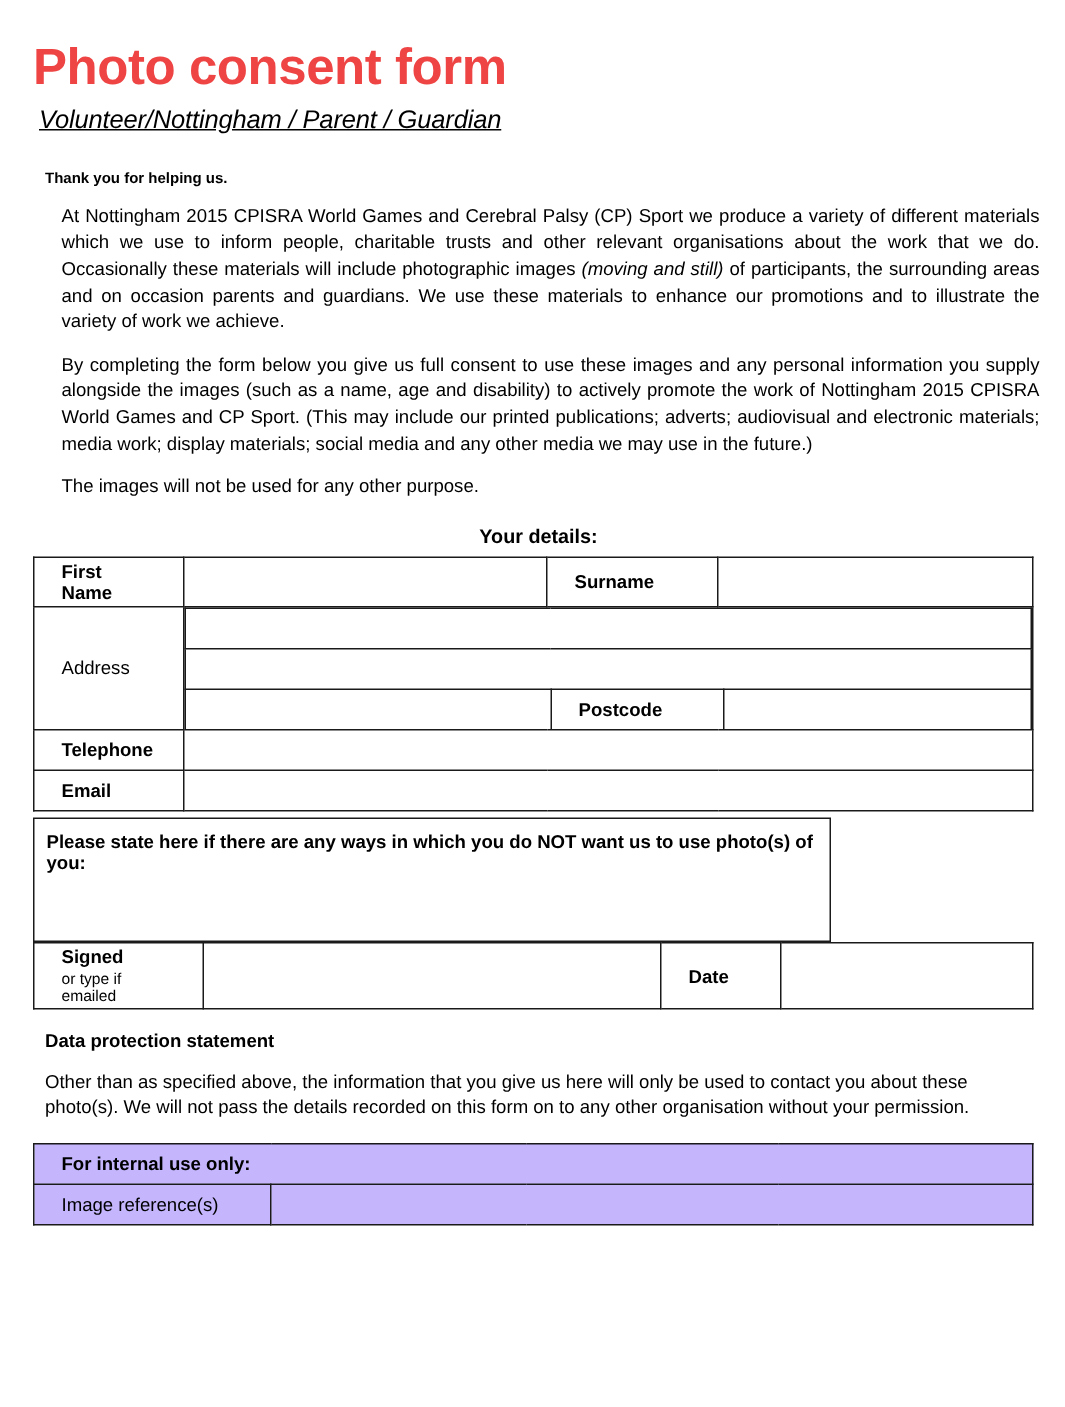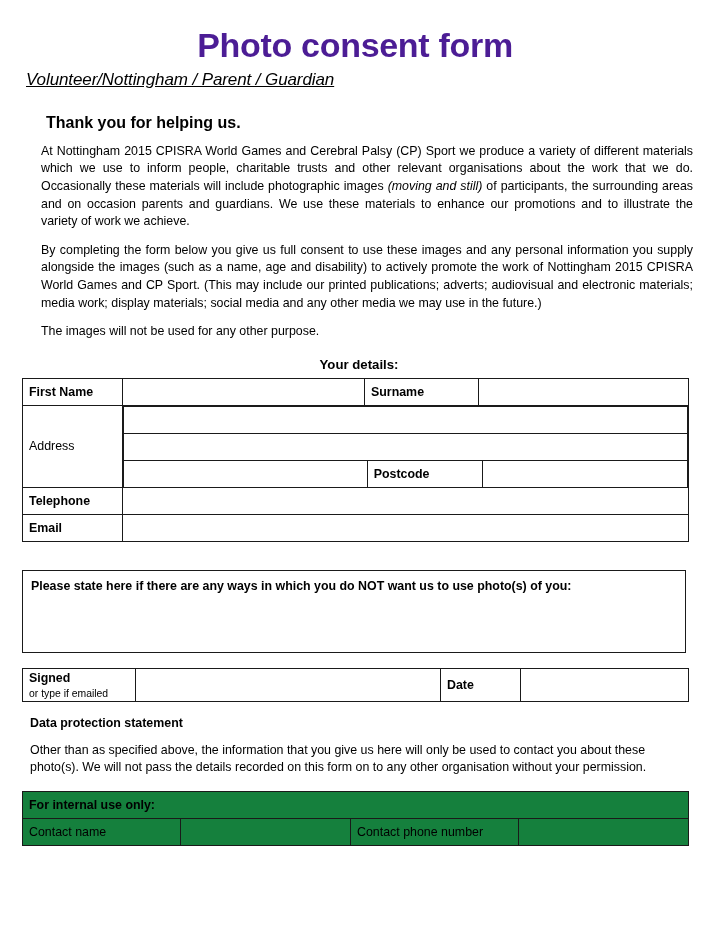--- a/index.html
+++ b/index.html
@@ -23,43 +23,42 @@
   }
   .inner {
     position: absolute;
     left: 22px;
     top: 0;
     width: 666px;
   }
 
   
   .title {
-    color: #4c1d95;
+    color: #ef4444;
     font-size: 34px;
     font-weight: bold;
     letter-spacing: -0.3px;
     margin: 0;
     padding-top: 28px;
     line-height: 1.05;
-    text-align: center;
   }
   .subtitle {
     font-size: 17px;
     font-style: italic;
     font-weight: normal;
     text-decoration: underline;
     margin: 6px 0 0 4px;
     letter-spacing: -0.1px;
   }
 
   
   .thanks {
-    font-size: 16px;
-    font-weight: bold;
-    margin: 24px 0 0 24px;
+    font-size: 10px;
+    font-weight: bold;
+    margin: 24px 0 0 8px;
   }
   .para {
     font-size: 12.4px;
     line-height: 1.42;
     text-align: justify;
     margin: 11px 0 0 19px;
     width: 652px;
   }
   .para em { font-style: italic; }
   .heading {
@@ -71,21 +70,21 @@
 
   
   table.frm {
     border-collapse: collapse;
     width: 666px;
     table-layout: fixed;
   }
   table.frm td {
     border: 1px solid #1a1a1a;
     height: 22px;
-    padding: 2px 6px;
+    padding: 2px 18px;
     font-size: 12.4px;
     vertical-align: middle;
   }
   td.lbl { font-weight: bold; }
   td.blank { }
   .details-tbl { margin-left: 0; }
   .details-tbl td { height: 23px; }
   .addr-cell {
     vertical-align: top;
     padding-top: 4px;
@@ -102,54 +101,54 @@
     height: 23px;
     padding: 2px 6px;
     font-size: 12.4px;
   }
   .nested tr:last-child td { border-bottom: 0; }
   .nested td.vb { border-left: 1px solid #1a1a1a; }
 
   
   .notbox {
     border: 1px solid #1a1a1a;
-    width: 664px;
+    width: 532px;
     height: 83px;
-    margin-top: 28px;
+    margin-top: 4px;
     box-sizing: border-box;
     padding: 8px 8px 0 8px;
   }
   .notbox .q {
     font-size: 12.4px;
     font-weight: bold;
   }
 
   
-  .sig-tbl { margin-top: 15px; }
+  .sig-tbl { }
   .sig-tbl td { height: 42px; vertical-align: middle; }
   .sig-label { font-weight: bold; font-size: 12.4px; line-height: 1.25; }
   .sig-sub { font-weight: normal; font-size: 10.4px; display: block; margin-top: 2px; }
 
   
   .dp-title {
     font-size: 12.4px;
     font-weight: bold;
     margin: 14px 0 10px 8px;
   }
   .dp-text {
     font-size: 12.4px;
     line-height: 1.38;
     margin: 12px 0 0 8px;
     width: 648px;
   }
 
   
   .int-tbl { margin-top: 14px; }
   .int-tbl td {
-    background: #15803d;
+    background: #c4b5fd;
     height: 21px;
     font-size: 12px;
     font-weight: normal;
   }
   .int-tbl td.hdr { font-weight: bold; }
 </style>
 </head>
 <body>
 
 <div class="page">
@@ -251,22 +250,20 @@
         <col style="width:158px">
         <col style="width:170px">
         <col style="width:168px">
         <col style="width:170px">
       </colgroup>
       <tbody>
         <tr>
           <td class="hdr" colspan="4">For internal use only:</td>
         </tr>
         <tr>
-          <td>Contact name</td>
-          <td></td>
-          <td>Contact phone number</td>
-          <td></td>
+          <td>Image reference(s)</td>
+          <td colspan="3"></td>
         </tr>
       </tbody>
     </table>
 
   </div>
 </div>
 
 </body></html>

